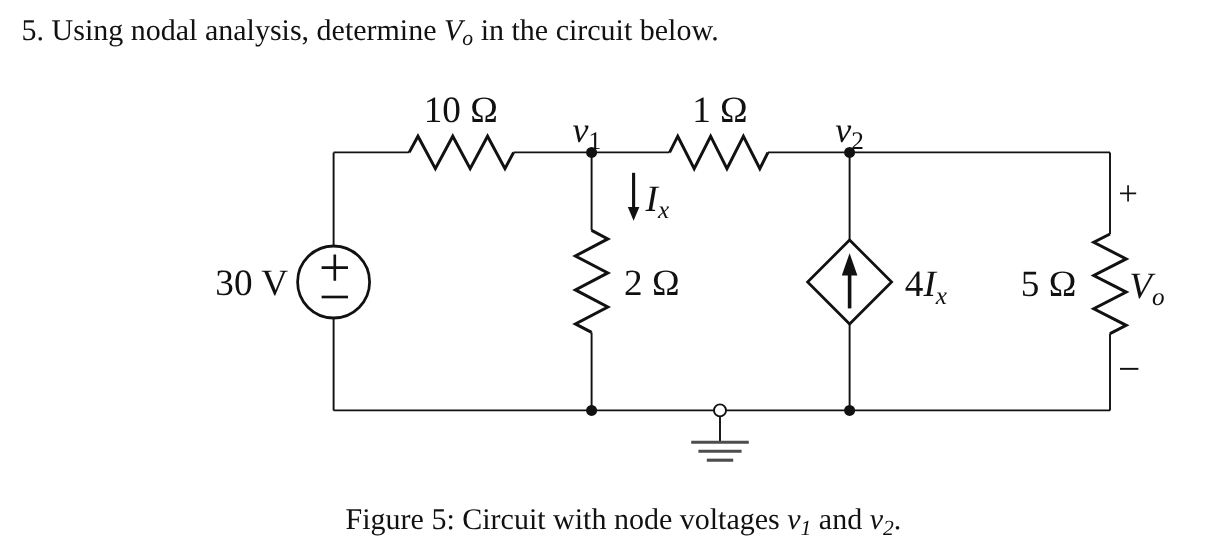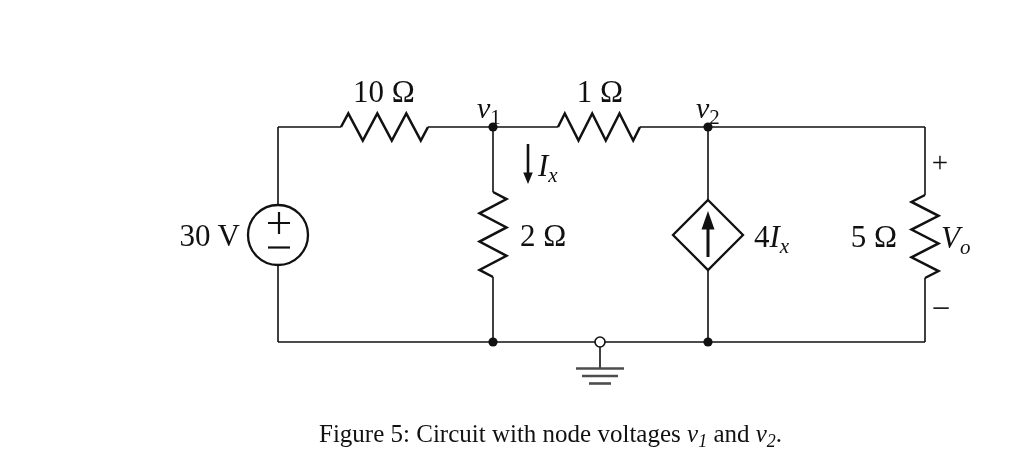--- a/index.html
+++ b/index.html
@@ -16,36 +16,37 @@
     color: #111111;
     overflow: hidden;
   }
   .textline {
     position: absolute;
     white-space: nowrap;
     font-size: 25px;
     color: #111111;
   }
   #problem-title { left: 18px; top: 12px; }
-  #figure-caption { left: 288px; top: 420px; margin-left: 31px; }
+  #figure-caption { left: 288px; top: 420px; }
   .mi { font-style: italic; }
   sub {
     font-size: 0.72em;
     line-height: 0;
     vertical-align: -0.25em;
   }
   svg text {
     font-family: "Liberation Serif", "DejaVu Serif", serif;
   }
 </style>
 </head>
 <body>
 
 <div id="page">
 
+  <div id="problem-title" class="textline"><span>5. Using nodal analysis, determine </span><span class="mi"><span>V</span><sub>o</sub></span><span> in the circuit below.</span></div>
 
   <svg width="1024" height="467" viewBox="0 0 1024 467" style="position:absolute;left:0;top:0;">
 
     <g fill="none" stroke="#111111" stroke-width="1.6">
       <path d="M278,127 H341 M428,127 H558 M640,127 H925"></path>
       <path d="M278,342 H925"></path>
       <path d="M278,127 V205 M278,265 V342"></path>
       <path d="M493,127 V192 M493,277 V342"></path>
       <path d="M708,127 V200 M708,270 V342"></path>
       <path d="M925,127 V195 M925,278 V342"></path>

